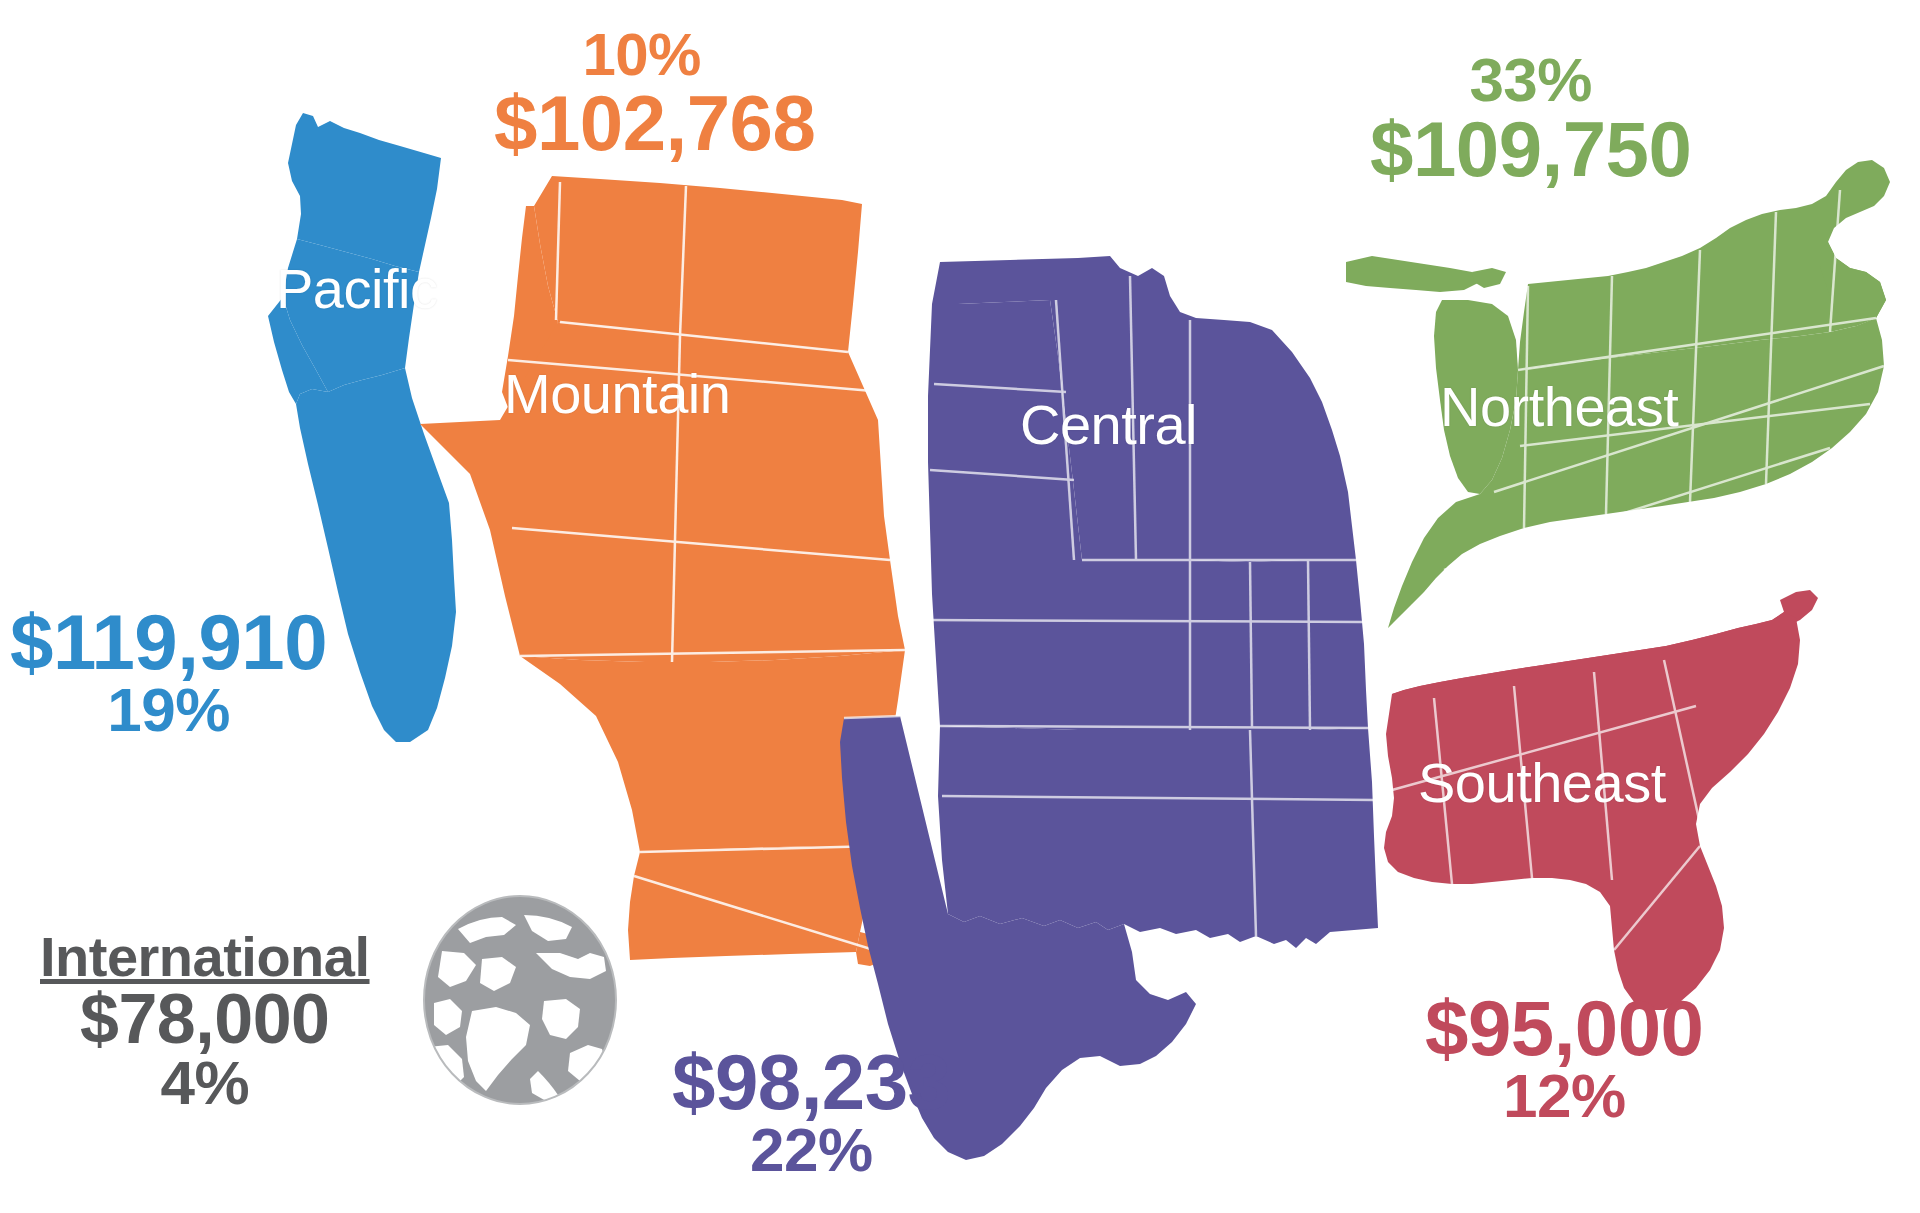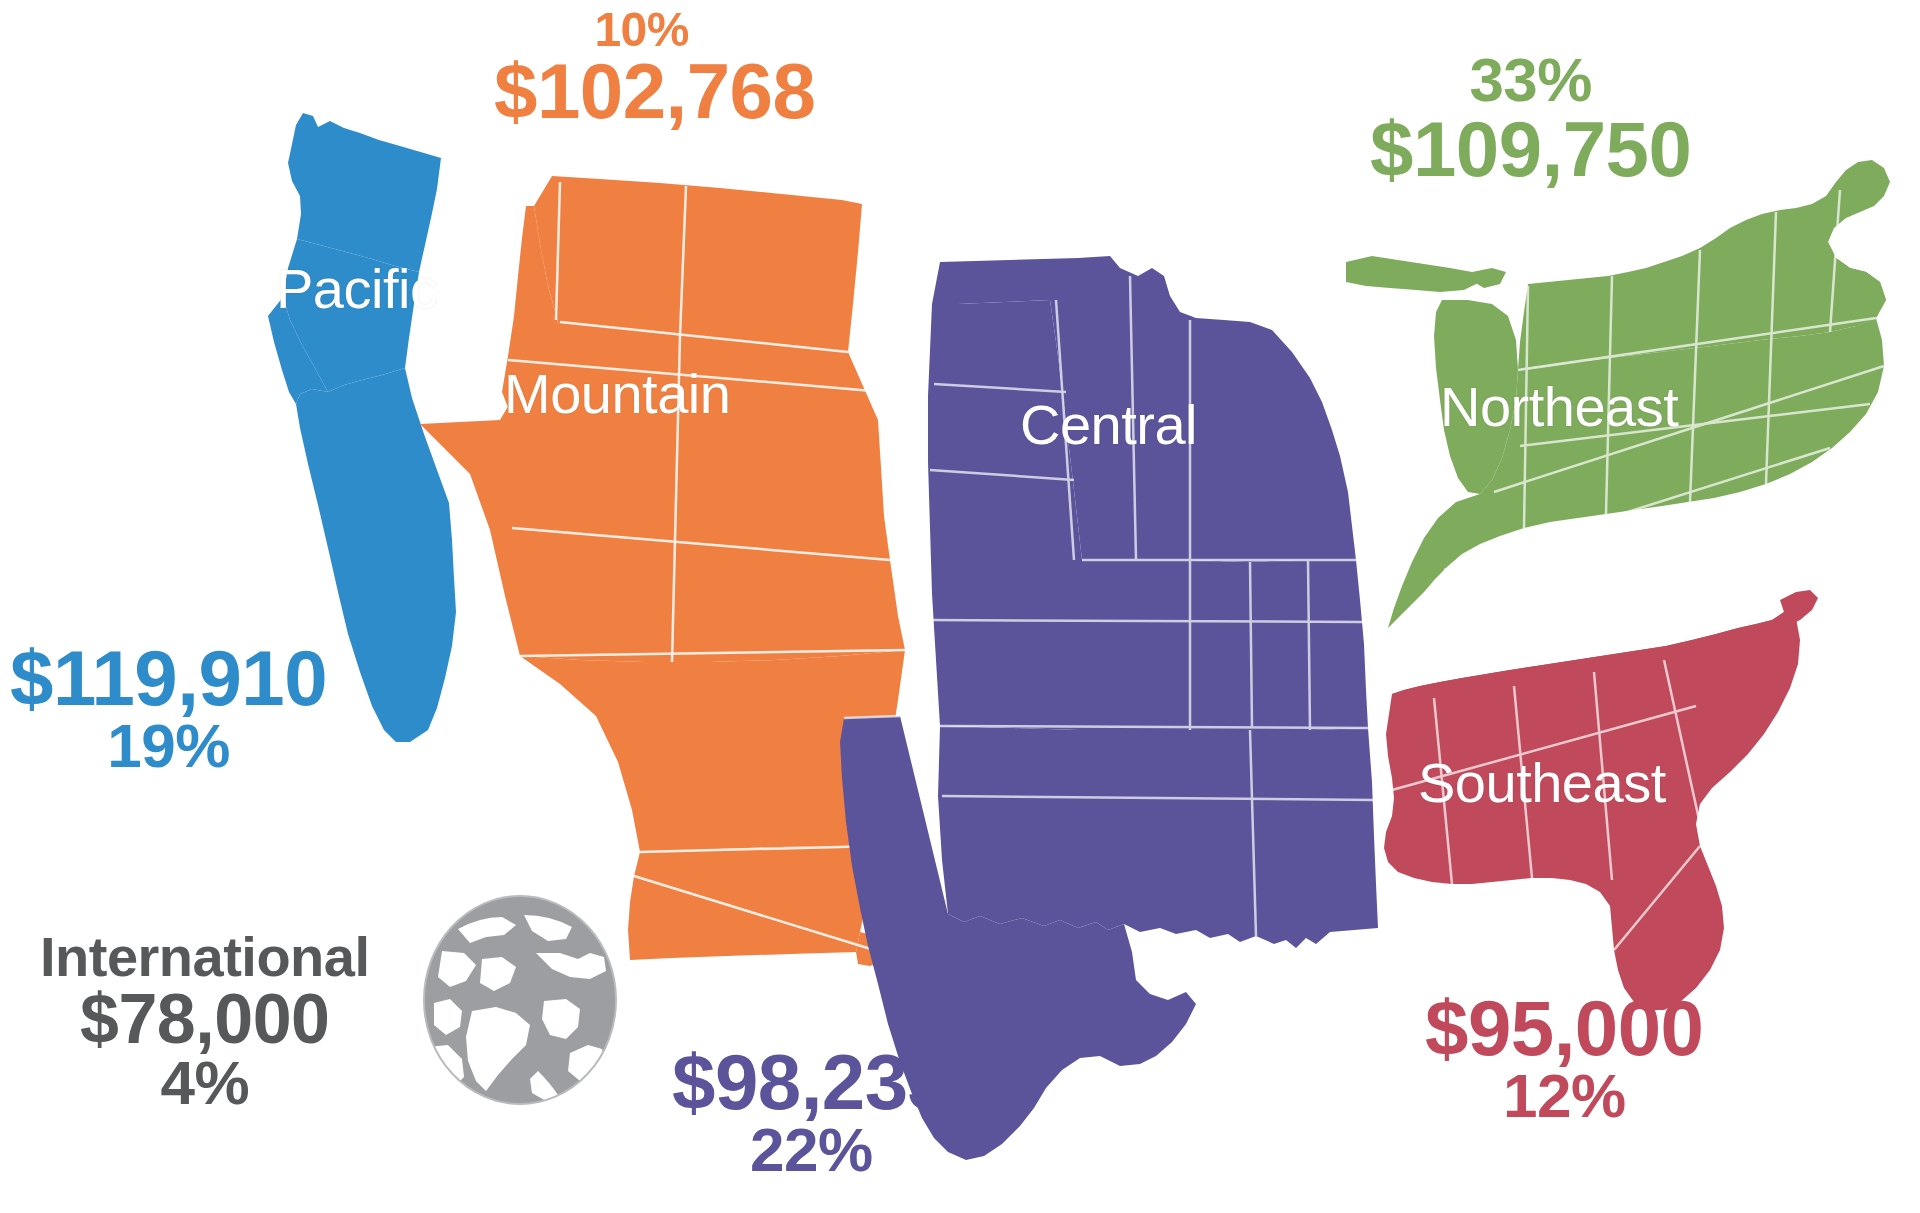--- a/index.html
+++ b/index.html
@@ -41,28 +41,28 @@
     position: absolute;
     color: #ffffff;
     font-weight: normal;
     white-space: nowrap;
     letter-spacing: -0.5px;
     text-shadow: 0 0 2px rgba(0,0,0,0.12);
   }
 
   
   #pacific-label { left: 276px; top: 256px; font-size: 56px; }
-  #pacific-stat  { left: 10px;  top: 640px; color: #2f8ccb; }
+  #pacific-stat  { left: 10px;  top: 604px; color: #2f8ccb; }
   #pacific-stat .amount { font-size: 78px; }
   #pacific-stat .pct    { font-size: 62px; }
 
   
   #mountain-label { left: 504px; top: 361px; font-size: 56px; }
   #mountain-stat  { left: 468px; top: 6px; color: #ef8041; }
-  #mountain-stat .pct    { font-size: 48px; }
+  #mountain-stat .pct    { font-size: 60px; margin-top: 20px; }
   #mountain-stat .amount { font-size: 78px; margin-left: 26px; }
 
   
   #central-label { left: 1020px; top: 392px; font-size: 56px; }
   #central-stat  { left: 672px; top: 1000px; color: #5b549b; margin-top: 44px; }
   #central-stat .amount { font-size: 78px; }
   #central-stat .pct    { font-size: 62px; }
 
   
   #northeast-label { left: 1440px; top: 374px; font-size: 56px; }
@@ -75,21 +75,21 @@
   #southeast-stat  { left: 1425px; top: 990px; color: #c04a5c; }
   #southeast-stat .amount { font-size: 78px; }
   #southeast-stat .pct    { font-size: 62px; }
 
   
   #international-stat {
     left: 40px;
     top: 930px;
     color: #57585a;
   }
-  #international-stat .name   { font-size: 56px; }
+  #international-stat .name   { font-size: 56px; text-decoration: underline; }
   #international-stat .amount { font-size: 70px; text-align: center; }
   #international-stat .pct    { font-size: 62px; }
 </style>
 </head>
 <body>
 
 <div id="stage">
 
   <svg class="mapsvg" viewBox="0 0 1920 1213" aria-hidden="true">
 

